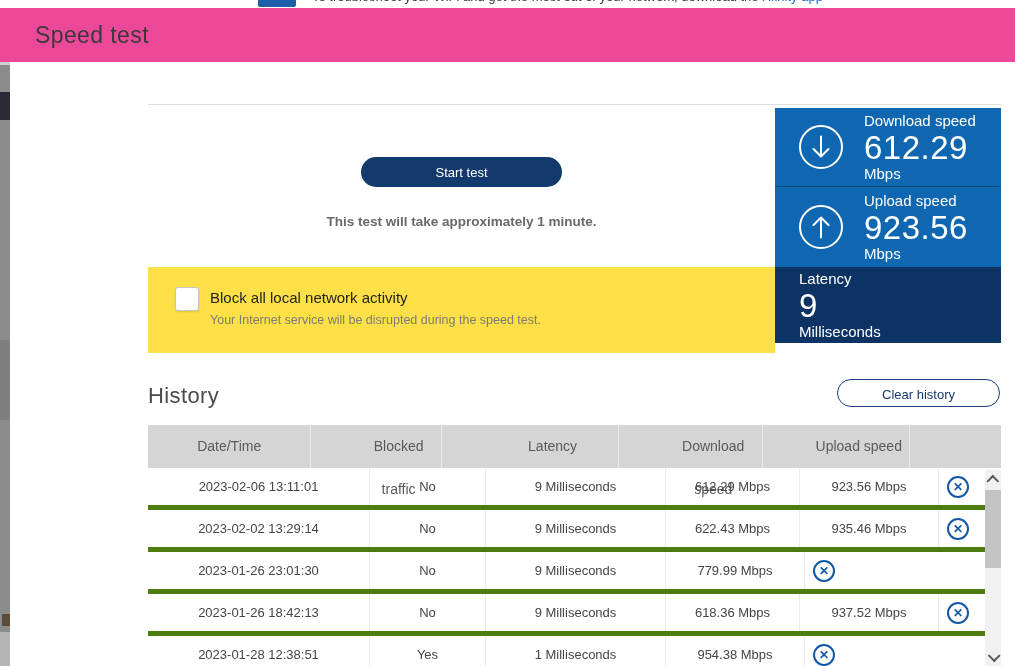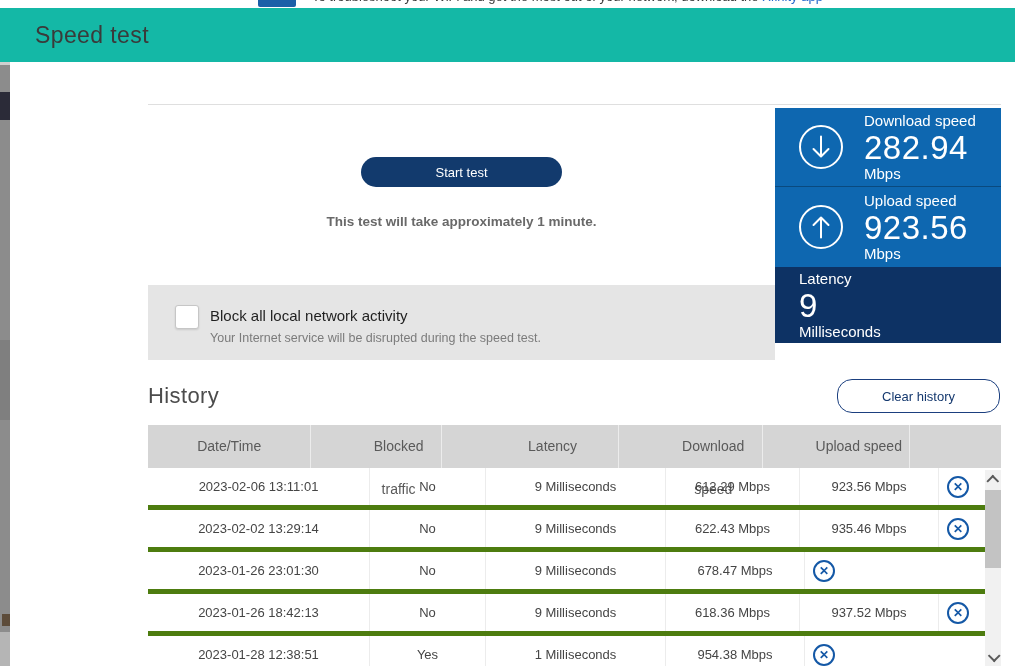--- a/index.html
+++ b/index.html
@@ -6,60 +6,60 @@
   body{font-family:"Liberation Sans","DejaVu Sans",sans-serif;background:#ffffff;}
   #canvas{position:relative;width:1015px;height:666px;overflow:hidden;background:#ffffff;}
 
   
   .banner{position:absolute;left:0;top:0;width:1015px;height:8px;background:#ffffff;overflow:hidden;}
   .banner-icon{position:absolute;left:258px;top:-14px;width:38px;height:21px;background:#1b5fa8;border-radius:2px;}
   .banner-text{position:absolute;left:312px;top:-11px;font-size:13px;color:#3a3a3a;white-space:nowrap;}
   .banner-link{color:#2266cc;}
 
   
-  .page-header{position:absolute;left:0;top:8px;width:1015px;height:54px;background:#14b8a6;}
+  .page-header{position:absolute;left:0;top:8px;width:1015px;height:54px;background:#ec4899;}
   .page-title{position:absolute;left:35px;top:0;line-height:54px;font-size:23px;color:#3a3a3a;letter-spacing:0.4px;font-weight:400;}
 
   
   .left-strip{position:absolute;left:0;top:62px;width:10px;height:604px;background:#8c8c8c;overflow:hidden;}
   .ls-top{position:absolute;left:0;top:0;width:10px;height:3px;background:#cfcfcf;}
   .ls-icon{position:absolute;left:0;top:30px;width:10px;height:28px;background:#2b2b38;}
   .ls-mid{position:absolute;left:0;top:278px;width:10px;height:80px;background:#7f7f7f;}
   .ls-mark{position:absolute;left:2px;top:552px;width:8px;height:12px;background:#5d4c3a;}
   .ls-bottom{position:absolute;left:0;top:570px;width:10px;height:34px;background:#b5b5b5;}
 
   .divider{position:absolute;left:148px;top:104px;width:853px;height:1px;background:#dfdfdf;}
 
   
   .start-btn{position:absolute;left:361px;top:157px;width:201px;height:30px;border-radius:15px;
     background:#123a6d;color:#ffffff;font-size:13px;text-align:center;line-height:30px;cursor:pointer;border:none;}
   .note{position:absolute;left:148px;top:214px;width:627px;text-align:center;font-size:13.5px;color:#696969;font-weight:bold;}
 
-  .gray-panel{position:absolute;left:148px;top:285px;width:627px;height:75px;background:#e5e5e5;}
+  .gray-panel{position:absolute;left:148px;top:267px;width:627px;height:86px;background:#fde047;}
   .checkbox{position:absolute;left:27px;top:20px;width:22px;height:22px;background:#ffffff;
     border:1px solid #c6c6c6;border-radius:3px;box-shadow:0 1px 2px rgba(0,0,0,0.12);cursor:pointer;}
   .cb-label{position:absolute;left:62px;top:22px;font-size:15px;color:#1f1f1f;}
   .cb-sublabel{position:absolute;left:62px;top:46px;font-size:12.5px;color:#7b7b7b;}
 
   
   .results{position:absolute;left:775px;top:108px;width:226px;}
   .res-box{position:relative;display:flex;align-items:center;color:#ffffff;}
   .res-download{height:78px;background:#0e67b0;}
   .res-upload{height:80px;background:#0e67b0;border-top:1px solid rgba(0,0,0,0.28);}
   .res-latency{height:76px;background:#0d3264;}
   .res-iconwrap{width:46px;height:46px;margin-left:23px;flex:0 0 auto;}
   .res-texts{margin-left:20px;display:flex;flex-direction:column;}
   .res-texts-latency{margin-left:24px;display:flex;flex-direction:column;}
   .res-label{font-size:15px;line-height:18px;}
   .res-value{font-size:33px;line-height:35px;font-weight:400;letter-spacing:0.5px;}
   .res-unit{font-size:15px;line-height:18px;}
 
   
   .history-title{position:absolute;left:148px;top:383px;font-size:22px;color:#4c4c4c;letter-spacing:0.4px;}
-  .clear-btn{position:absolute;left:837px;top:379px;width:163px;height:34px;border-radius:15px;background:#ffffff;
+  .clear-btn{position:absolute;left:837px;top:379px;width:163px;height:28px;border-radius:15px;background:#ffffff;
     border:1.5px solid #1b3f7f;color:#14386e;font-size:13px;text-align:center;line-height:27px;cursor:pointer;box-sizing:border-box;}
 
   
   .table{position:absolute;left:148px;top:425px;width:853px;}
   .t-header{display:flex;height:43px;background:#d5d5d5;gap:45px;}
   .t-header .cell{font-size:14px;color:#5a5a5a;line-height:43px;text-align:center;box-sizing:border-box;border-right:1px solid rgba(255,255,255,0.55);}
   .t-header .cell:last-child{border-right:none;}
   .t-row{display:flex;height:37px;border-bottom:5px solid #4d7c0f;background:#ffffff;}
   .t-row .cell{font-size:13px;color:#454545;display:flex;align-items:center;justify-content:center;box-sizing:border-box;border-right:1px solid #ececec;}
   .t-row .cell:last-child{border-right:none;}
@@ -116,21 +116,21 @@
   <div class="results">
     <div class="res-box res-download">
       <div class="res-iconwrap">
         <svg width="46" height="46" viewBox="0 0 46 46">
           <circle cx="23" cy="23" r="21" fill="none" stroke="#ffffff" stroke-width="2"></circle>
           <path d="M23 12.5 V32 M15.5 25 L23 32.5 L30.5 25" fill="none" stroke="#ffffff" stroke-width="2" stroke-linecap="round" stroke-linejoin="round"></path>
         </svg>
       </div>
       <div class="res-texts">
         <div class="res-label">Download speed</div>
-        <div class="res-value">282.94</div>
+        <div class="res-value">612.29</div>
         <div class="res-unit">Mbps</div>
       </div>
     </div>
     <div class="res-box res-upload">
       <div class="res-iconwrap">
         <svg width="46" height="46" viewBox="0 0 46 46">
           <circle cx="23" cy="23" r="21" fill="none" stroke="#ffffff" stroke-width="2"></circle>
           <path d="M23 33.5 V14 M15.5 21 L23 13.5 L30.5 21" fill="none" stroke="#ffffff" stroke-width="2" stroke-linecap="round" stroke-linejoin="round"></path>
         </svg>
       </div>
@@ -181,21 +181,21 @@
       <div class="cell w4 c-up">935.46 Mbps</div>
       <div class="cell w5 cell-actions">
         <button class="del-btn">✕</button>
       </div>
     </div>
 
     <div class="t-row">
       <div class="cell w0 c-date">2023-01-26 23:01:30</div>
       <div class="cell w1 c-blocked">No</div>
       <div class="cell w2 c-latency">9 Milliseconds</div>
-      <div class="cell w4 c-up">678.47 Mbps</div>
+      <div class="cell w4 c-up">779.99 Mbps</div>
       <div class="cell w5 cell-actions">
         <button class="del-btn">✕</button>
       </div>
     </div>
 
     <div class="t-row">
       <div class="cell w0 c-date">2023-01-26 18:42:13</div>
       <div class="cell w1 c-blocked">No</div>
       <div class="cell w2 c-latency">9 Milliseconds</div>
       <div class="cell w3 c-down">618.36 Mbps</div>

